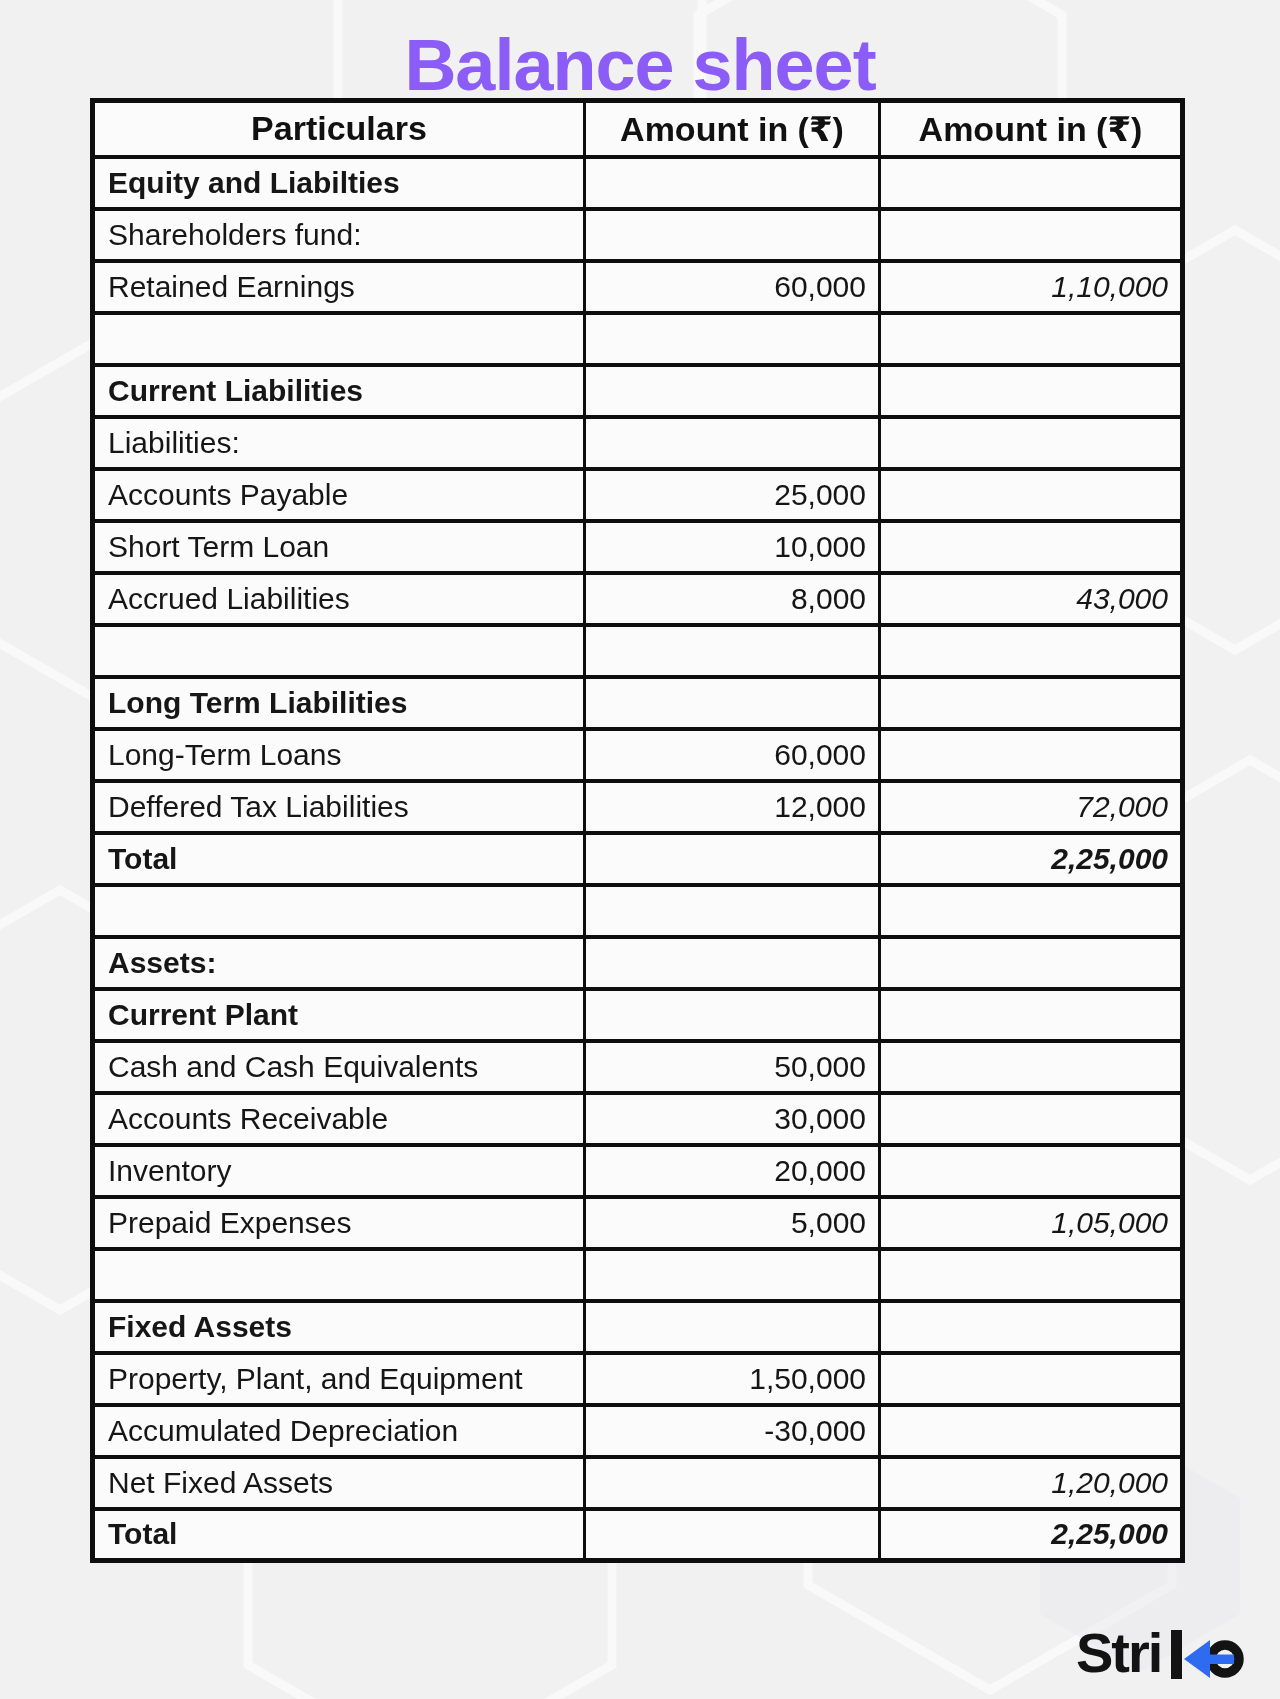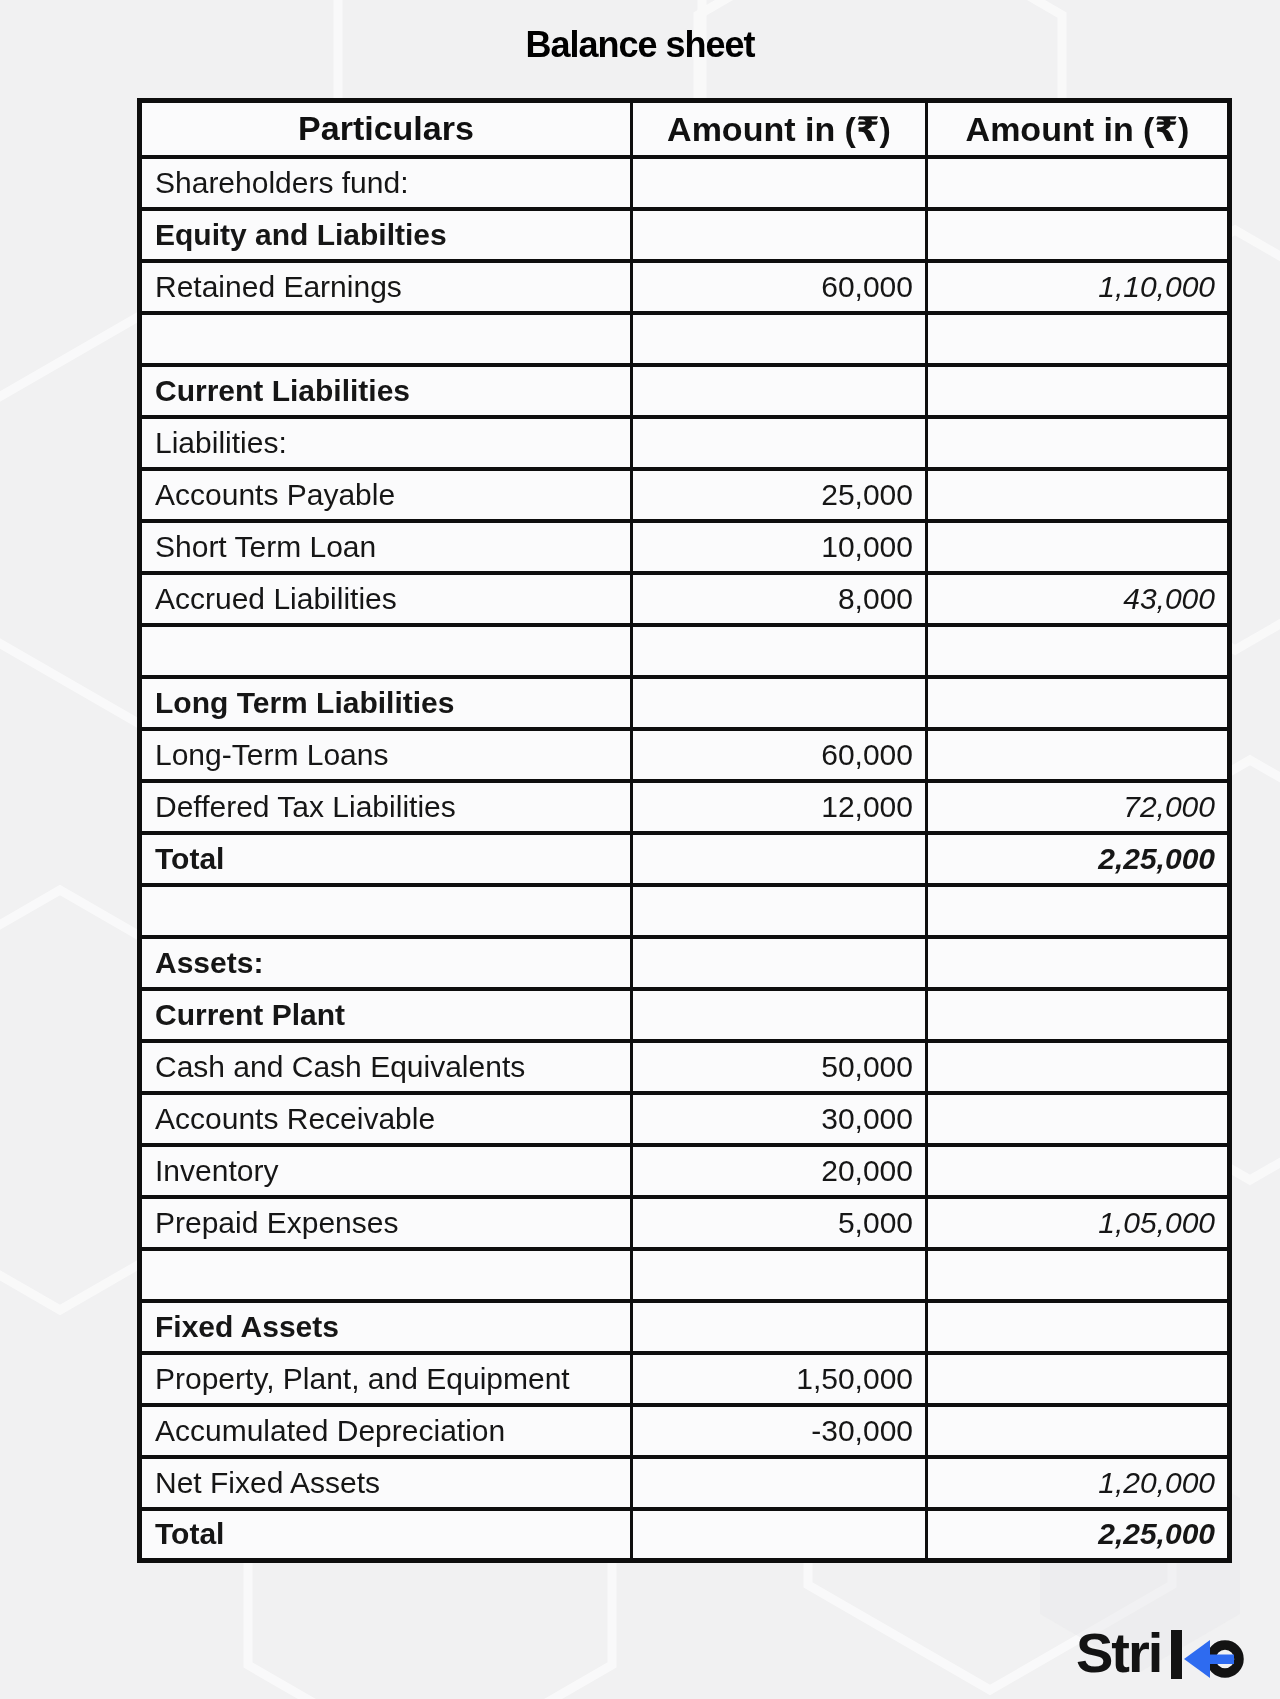--- a/index.html
+++ b/index.html
@@ -15,36 +15,35 @@
     position: absolute;
     left: 0; top: 0;
     width: 1280px; height: 1699px;
     z-index: 0;
   }
   .page-title {
     position: absolute;
     left: 0; top: 24px;
     width: 1280px;
     text-align: center;
-    font-size: 36px;
+    font-size: 72px;
     font-weight: 800;
     letter-spacing: -1px;
-    color: #000000;
+    color: #8b5cf6;
     z-index: 2;
   }
   table.bs {
     position: absolute;
     left: 90px; top: 98px;
     width: 1090px;
     border-collapse: collapse;
     border: 5px solid #0e0e0e;
     table-layout: fixed;
     z-index: 2;
     background: #fbfbfc;
-    margin-left: 47px;
   }
   table.bs col.w1 { width: 492px; }
   table.bs col.w2 { width: 295px; }
   table.bs col.w3 { width: 303px; }
   table.bs th, table.bs td {
     border: 3px solid #0e0e0e;
     border-top-width: 4px;
     border-bottom-width: 4px;
     background: #fbfbfc;
     overflow: hidden;
@@ -107,26 +106,26 @@
   </colgroup>
   <thead>
     <tr>
       <th>Particulars</th>
       <th>Amount in (₹)</th>
       <th>Amount in (₹)</th>
     </tr>
   </thead>
   <tbody id="table-body">
       <tr>
+        <td class="c1 b">Equity and Liabilties</td>
+        <td class="c2"></td>
+        <td class="c3"></td>
+      </tr>
+      <tr>
         <td class="c1">Shareholders fund:</td>
-        <td class="c2"></td>
-        <td class="c3"></td>
-      </tr>
-      <tr>
-        <td class="c1 b">Equity and Liabilties</td>
         <td class="c2"></td>
         <td class="c3"></td>
       </tr>
       <tr>
         <td class="c1">Retained Earnings</td>
         <td class="c2">60,000</td>
         <td class="c3">1,10,000</td>
       </tr>
       <tr>
         <td class="c1"></td>

